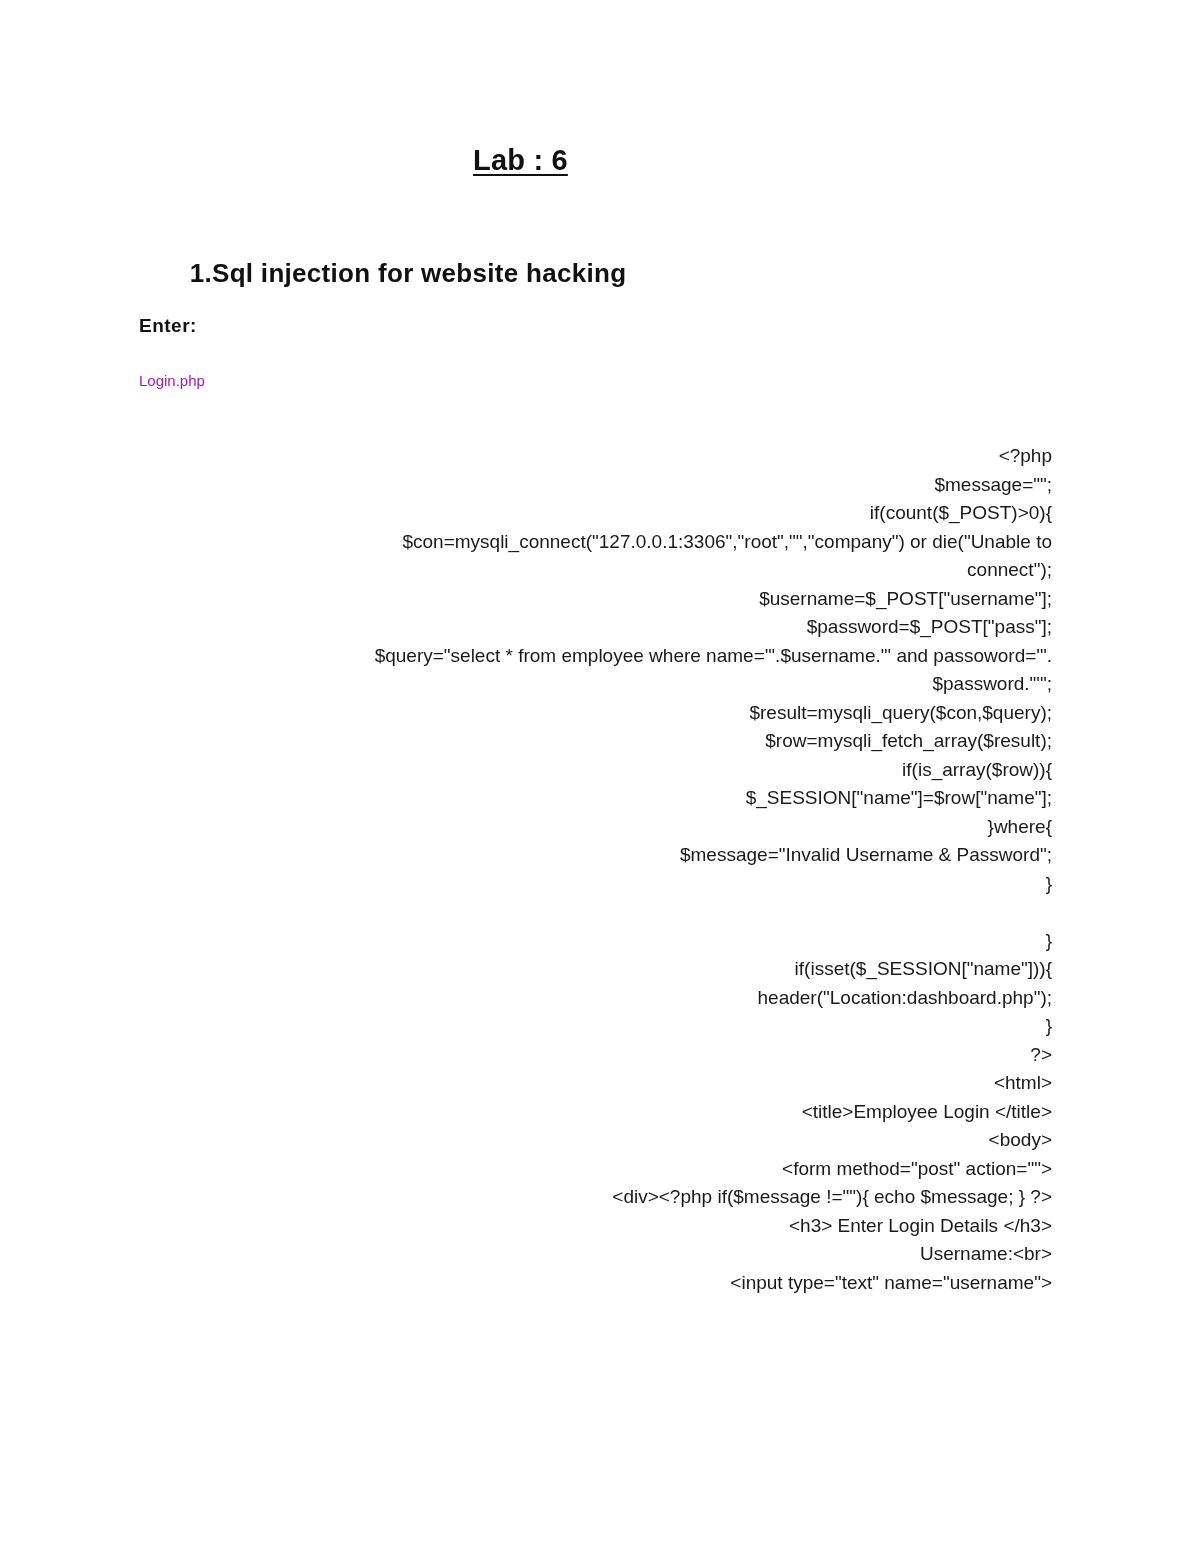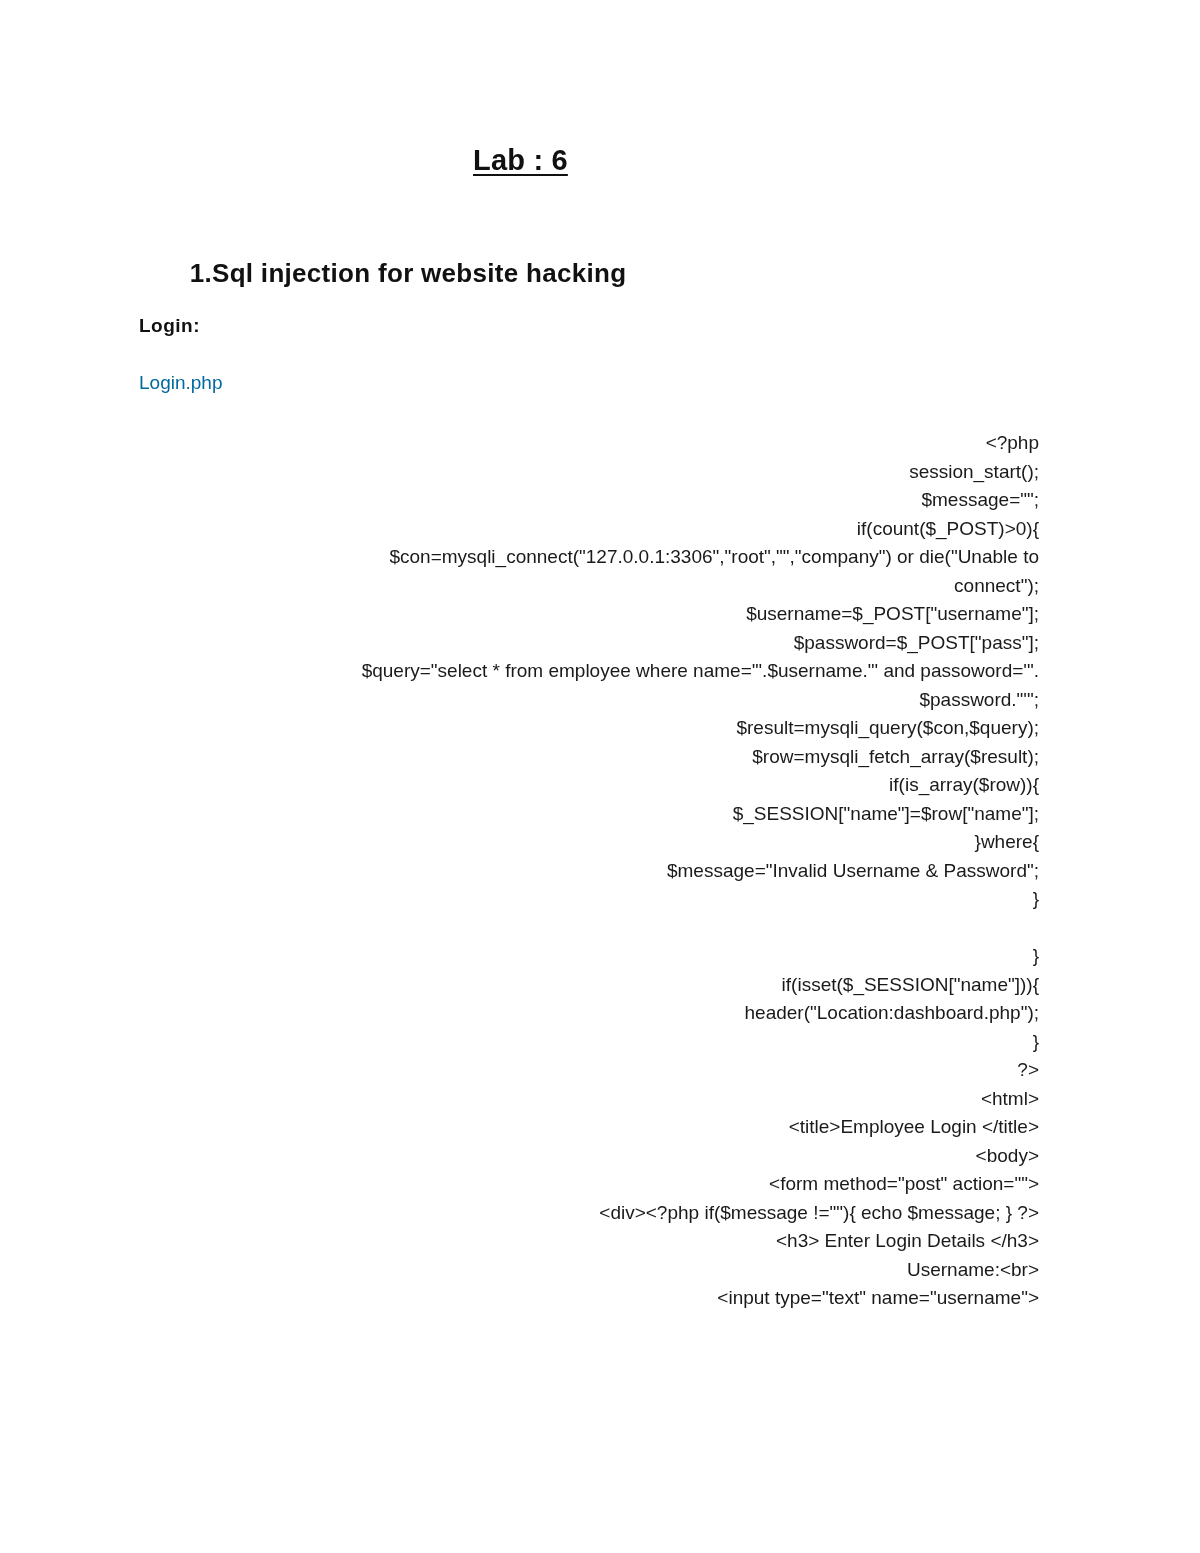--- a/index.html
+++ b/index.html
@@ -52,29 +52,29 @@
       left: 139px;
       top: 315px;
       font-size: 19px;
       font-weight: bold;
       letter-spacing: 0.5px;
     }
     .filename {
       position: absolute;
       left: 139px;
       top: 372px;
-      font-size: 19px;
-      color: #0369a1;
+      font-size: 15px;
+      color: #a21caf;
     }
     .code {
       position: absolute;
       left: 139px;
       top: 429px;
       width: 900px;
-      margin: 0;
+      margin: 13px;
       padding: 0;
       list-style: none;
     }
     .code li {
       height: 28.5px;
       line-height: 28.5px;
       font-size: 19px;
       white-space: pre;
       color: #1a1a1a;
     }
@@ -83,27 +83,26 @@
 </head>
 <body>
 
 <div class="page">
   <div class="title">Lab : 6</div>
 
   <div class="section-heading">
     <span class="num">1.</span><span>Sql injection for website hacking</span>
   </div>
 
-  <div class="code-label">Login:</div>
+  <div class="code-label">Enter:</div>
 
   <div class="filename">Login.php</div>
 
   <ul class="code">
     <li>&lt;?php</li>
-    <li>session_start();</li>
     <li>$message="";</li>
     <li>if(count($_POST)&gt;0){</li>
     <li>   $con=mysqli_connect("127.0.0.1:3306","root","","company") or die("Unable to</li>
     <li>   connect");</li>
     <li>   $username=$_POST["username"];</li>
     <li>   $password=$_POST["pass"];</li>
     <li>   $query="select * from employee where name='".$username."' and passoword='".</li>
     <li>$password."'";</li>
     <li>   $result=mysqli_query($con,$query);</li>
     <li>   $row=mysqli_fetch_array($result);</li>

